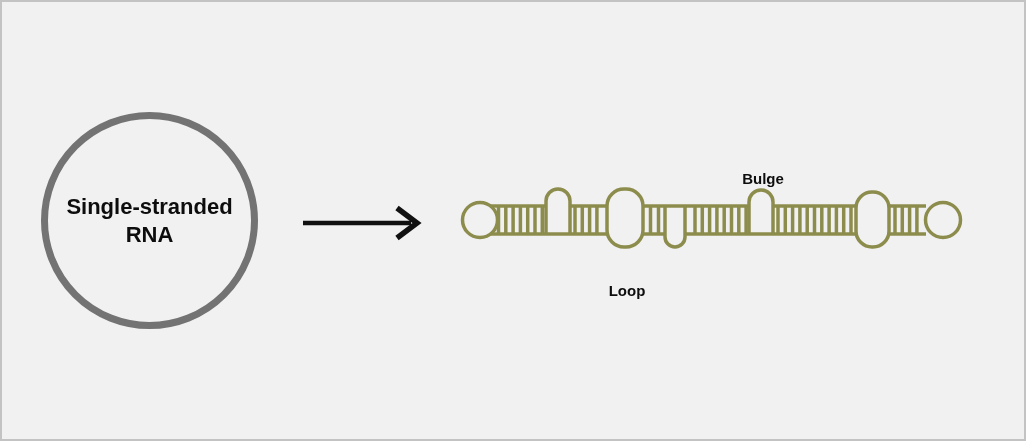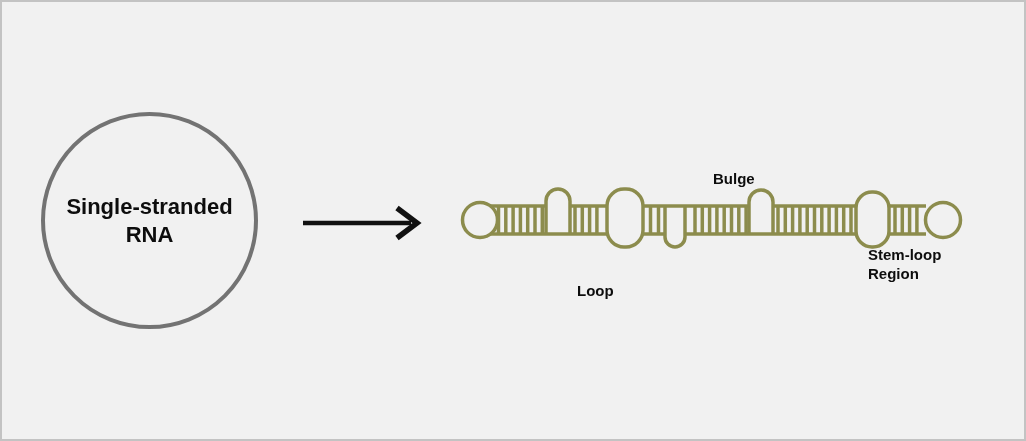--- a/index.html
+++ b/index.html
@@ -25,21 +25,21 @@
     pointer-events: none;
     z-index: 10;
   }
   .rna-circle {
     position: absolute;
     left: 41px;
     top: 112px;
     width: 217px;
     height: 217px;
     box-sizing: border-box;
-    border: 4px solid #737373;
+    border: 7px solid #737373;
     border-radius: 50%;
     background: #f1f1f1;
     display: flex;
     flex-direction: column;
     align-items: center;
     justify-content: center;
     text-align: center;
   }
   .rna-circle span {
     display: block;
@@ -58,21 +58,21 @@
     font-size: 22px;
     font-weight: bold;
     color: #0d0d0d;
     white-space: nowrap;
   }
   .small-label {
     position: absolute;
     font-size: 15px;
     font-weight: bold;
     color: #0d0d0d;
-    text-align: left;
+    text-align: center;
     line-height: 19px;
   }
   .label-bulge { left: 713px; top: 169px; width: 100px; }
   .label-loop  { left: 577px; top: 249px; width: 100px; margin-top: 32px; }
   .label-stemloop { left: 868px; top: 245px; width: 140px; }
   svg.overlay {
     position: absolute;
     inset: 0;
     width: 1026px;
     height: 441px;
@@ -162,19 +162,15 @@
   </svg>
 
   <div class="rna-circle">
     <span>Single-stranded</span>
     <span>RNA</span>
   </div>
 
 
   <div class="small-label label-bulge">Bulge</div>
   <div class="small-label label-loop">Loop</div>
-  <div class="small-label label-stemloop">
-    <span>Stem-loop</span><br>
-    <span>Region</span>
-  </div>
 
   <div class="frame"></div>
 </div>
 
 </body></html>

